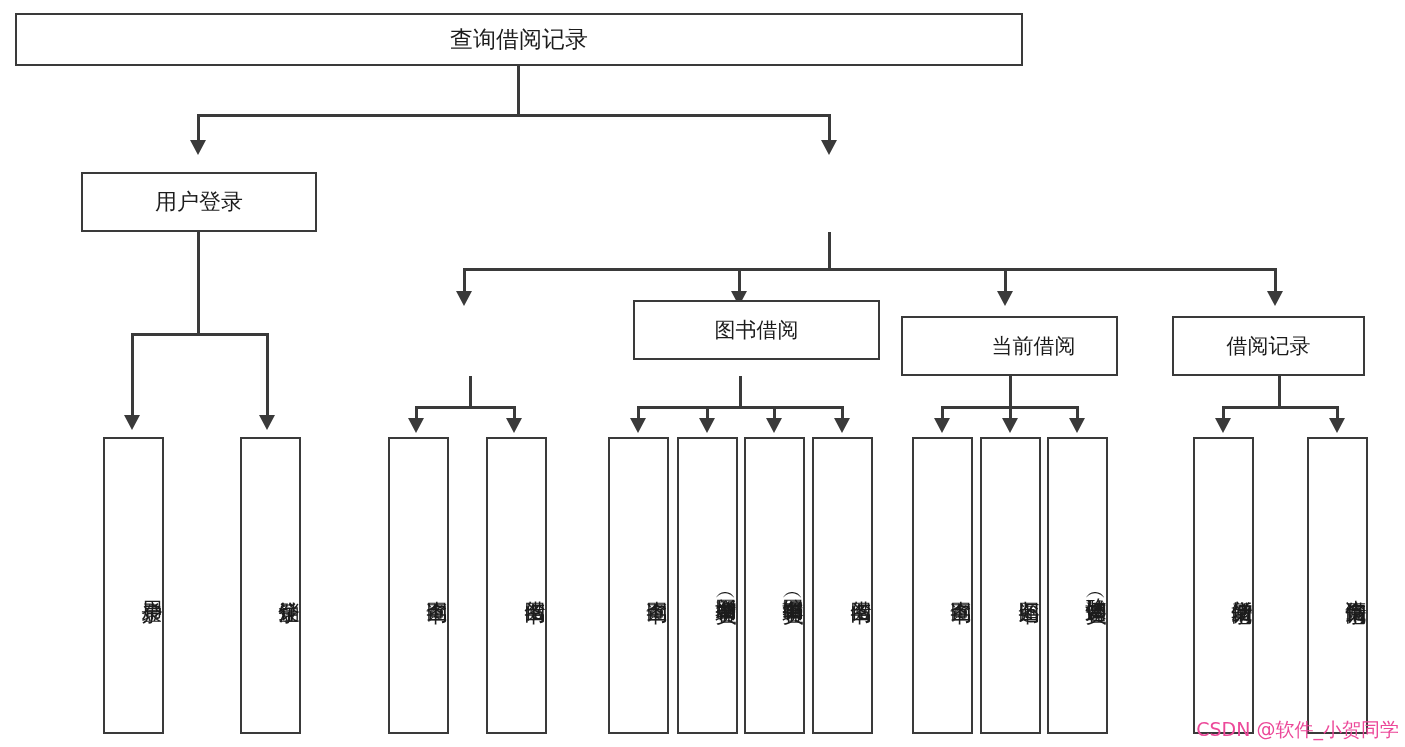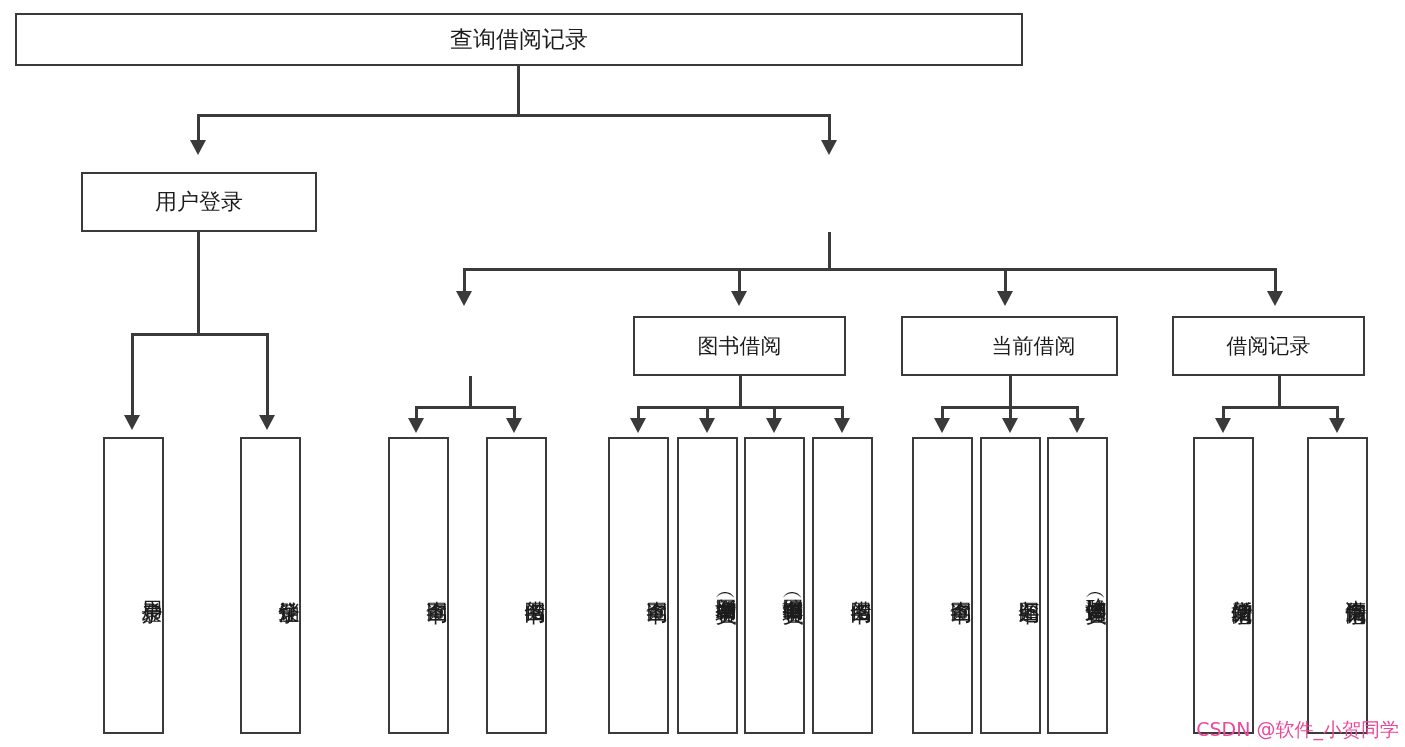--- a/index.html
+++ b/index.html
@@ -149,21 +149,21 @@
   <div class="node root" style="left:15px; top:13px; width:1008px; height:53px;">
     <span>查询借阅记录</span>
   </div>
 
   <div class="node lvl1" style="left:81px; top:172px; width:236px; height:60px;">
     <span>用户登录</span>
   </div>
 
 
 
-  <div class="node lvl2" style="left:633px; top:316px; width:213px; height:60px;">
+  <div class="node lvl2" style="left:633px; top:300px; width:247px; height:60px;">
     <span>图书借阅</span>
   </div>
 
   <div class="node lvl2" style="left:901px; top:316px; width:217px; height:60px;padding-left:48px;">
     <span>当前借阅</span>
   </div>
 
   <div class="node lvl2" style="left:1172px; top:316px; width:193px; height:60px;">
     <span>借阅记录</span>
   </div>

